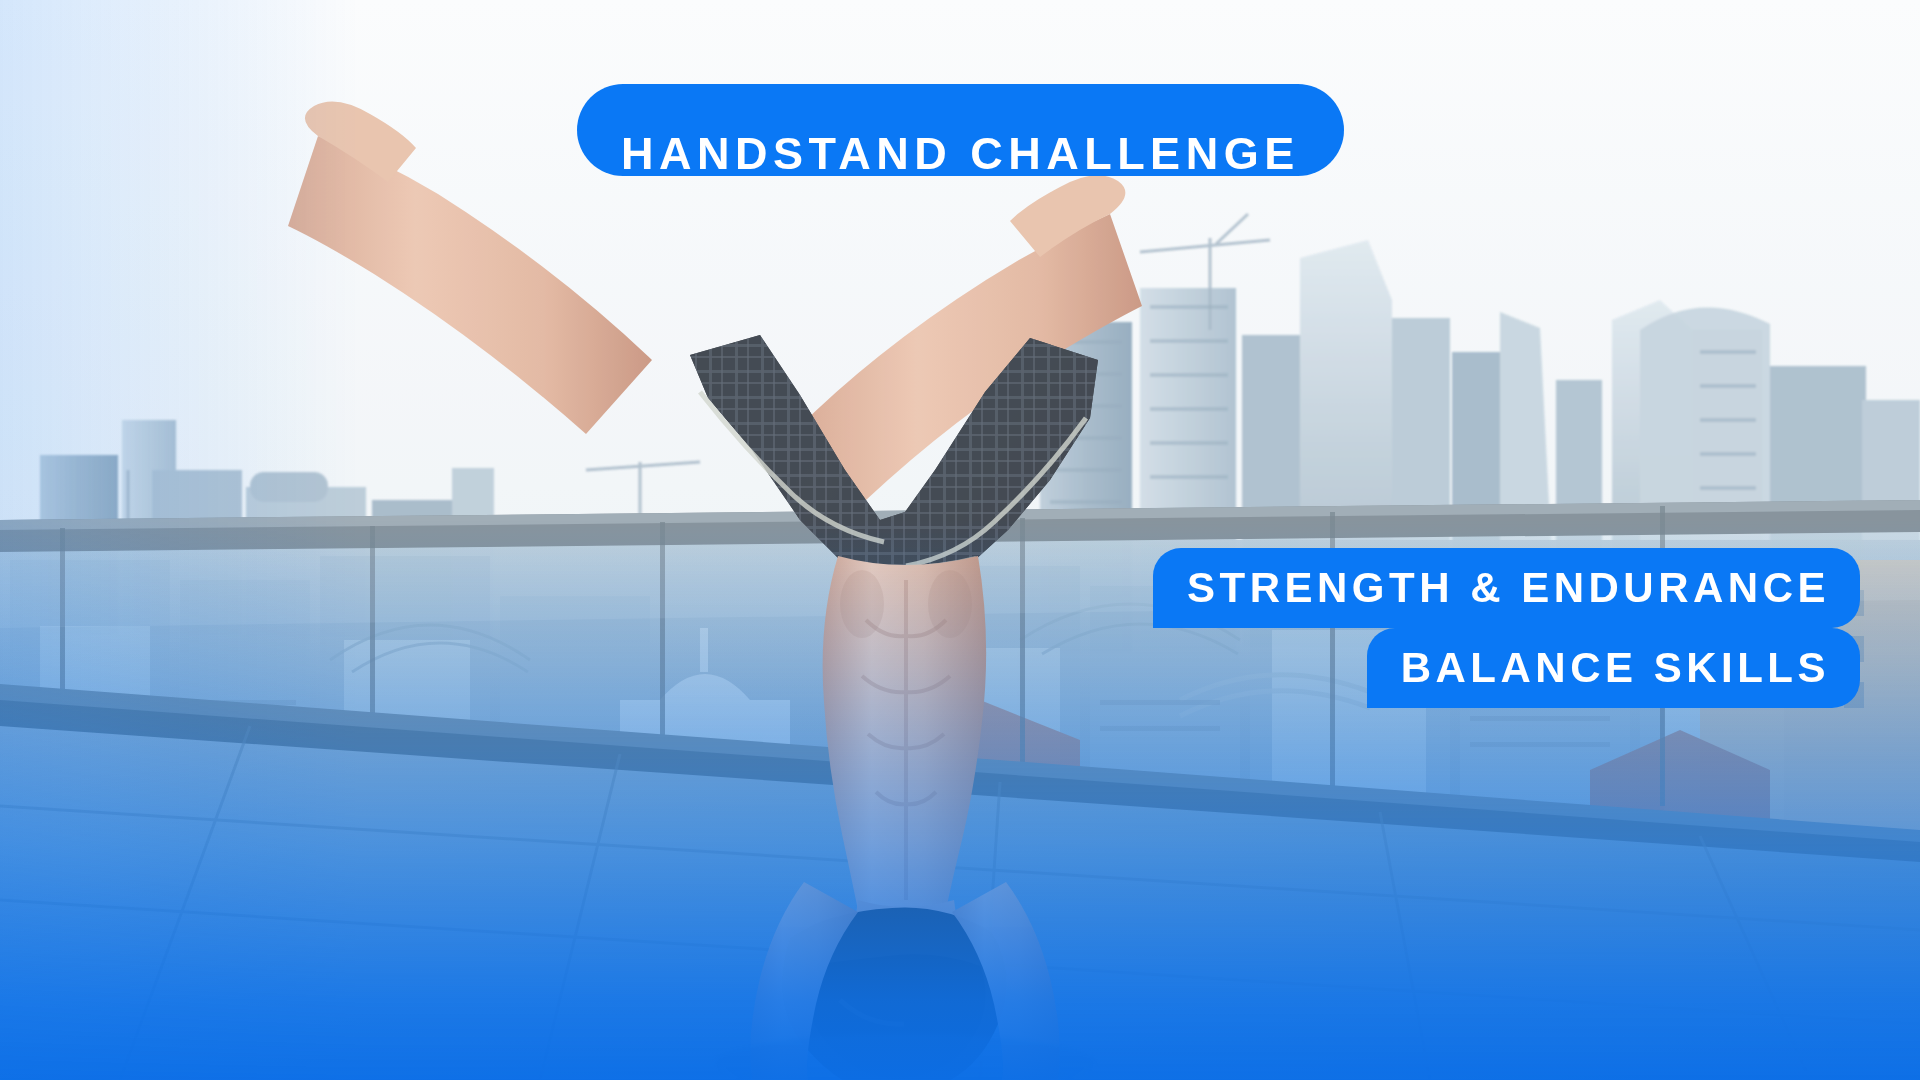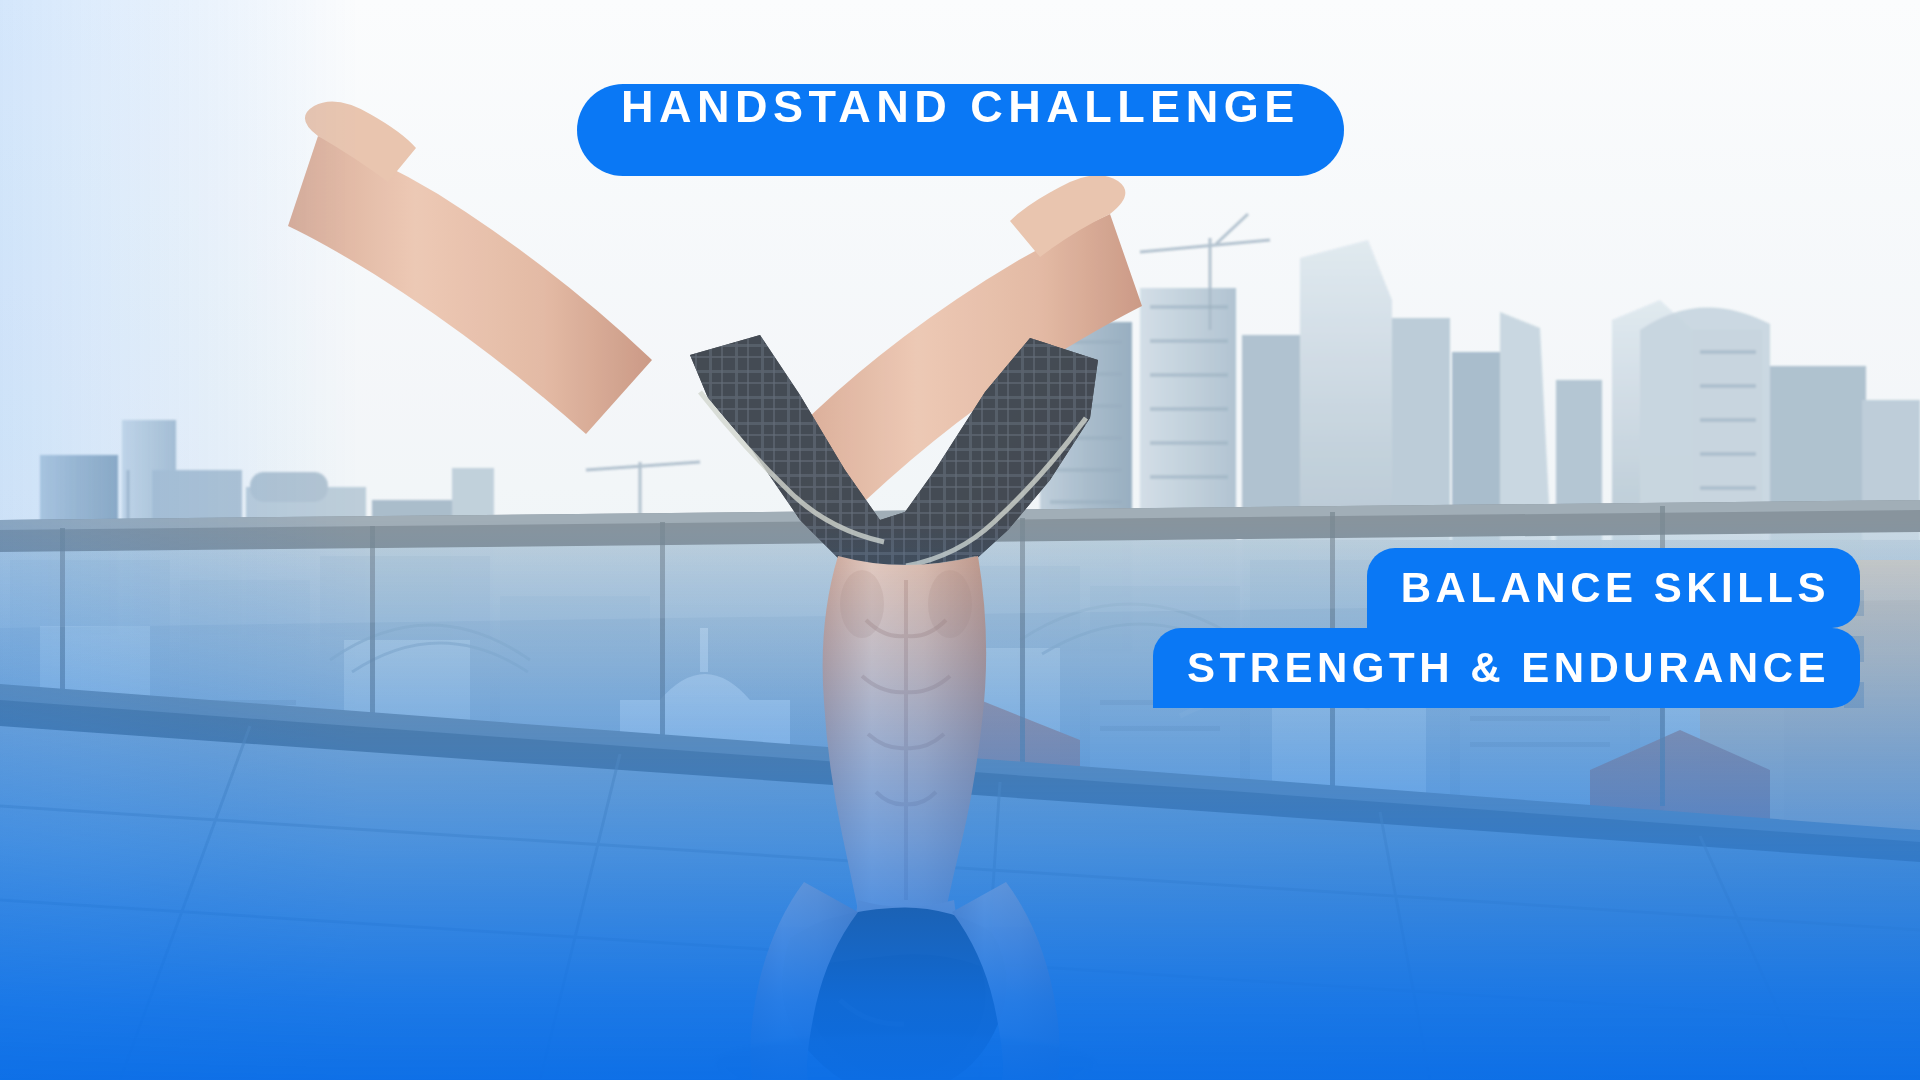--- a/index.html
+++ b/index.html
@@ -25,21 +25,21 @@
     height: 1080px;
     display: block;
   }
   
   .title-badge {
     position: absolute;
     left: 577px;
     top: 84px;
     height: 92px;
     display: flex;
-    align-items: flex-start;
+    align-items: flex-end;
     justify-content: center;
     padding: 0 44px;
     border-radius: 46px;
     background: #0a78f5;
     box-sizing: border-box;
   }
   .title-badge .txt {
     color: #ffffff;
     font-family: "Liberation Sans", sans-serif;
     font-weight: bold;
@@ -450,17 +450,17 @@
   </svg>
 
   <div id="left-wash"></div>
   <div id="bottom-wash"></div>
 
   <div class="title-badge">
     <span class="txt">HANDSTAND CHALLENGE</span>
   </div>
 
   <div class="features">
+    <span class="feature-line l2">STRENGTH &amp; ENDURANCE</span>
     <span class="feature-line l1">BALANCE SKILLS</span>
-    <span class="feature-line l2">STRENGTH &amp; ENDURANCE</span>
   </div>
 
 </div>
 
 </body></html>

